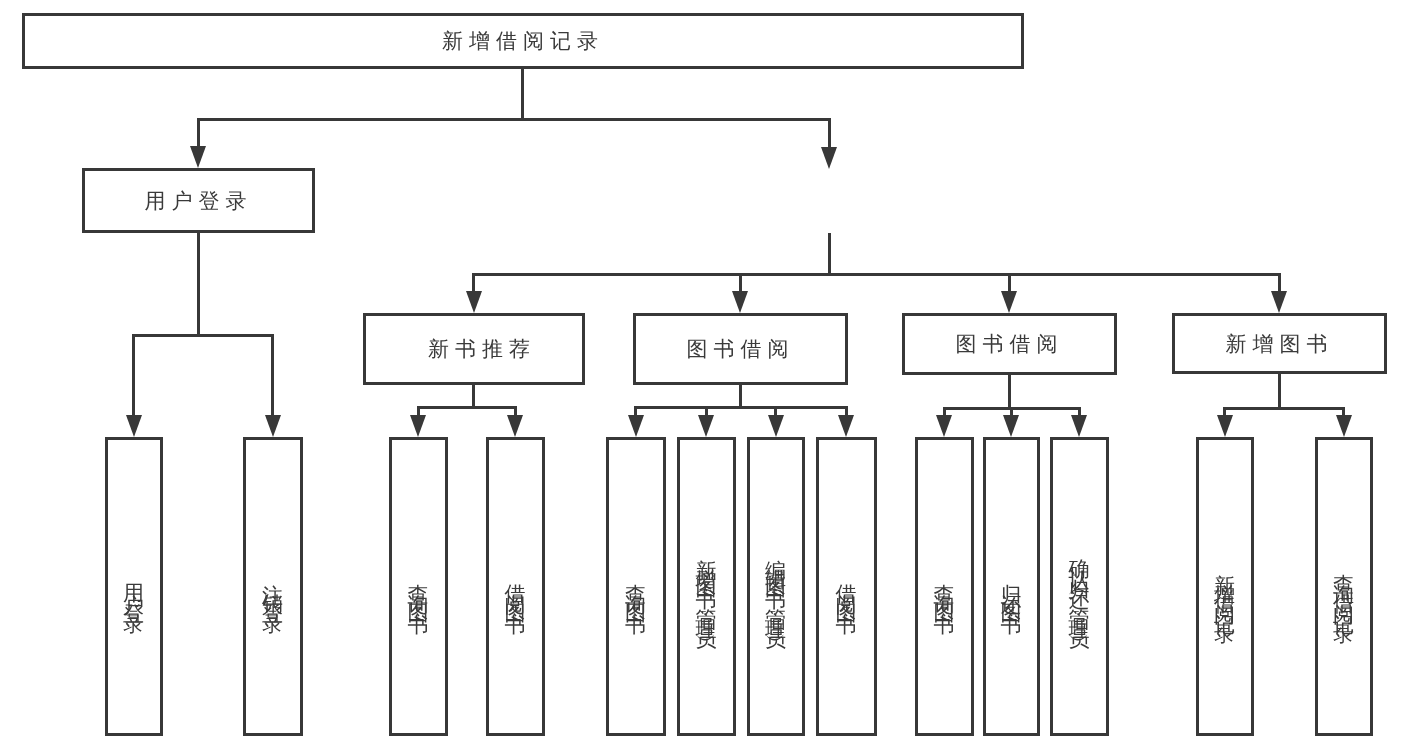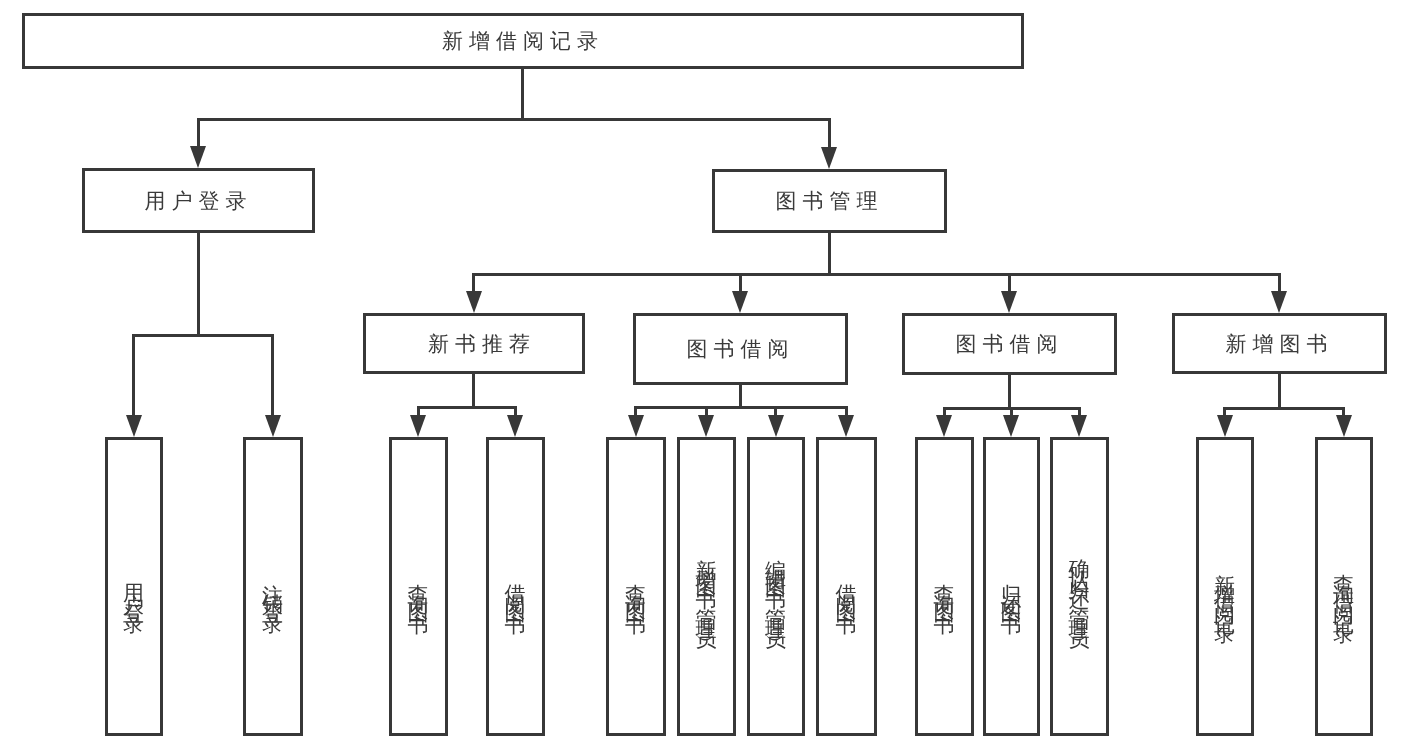--- a/index.html
+++ b/index.html
@@ -88,23 +88,22 @@
   <div class="ln" style="left:1223px;top:407px;width:121px;height:3px;"></div>
   <div class="ln" style="left:1223px;top:407px;width:3px;height:8px;"></div>
   <div class="ar" style="left:1217px;top:415px;"></div>
   <div class="ln" style="left:1342px;top:407px;width:3px;height:8px;"></div>
   <div class="ar" style="left:1336px;top:415px;"></div>
 
   <div class="hnode" style="left:22px;top:13px;width:1002px;height:56px;">新增借阅记录</div>
 
   <div class="hnode" style="left:82px;top:168px;width:233px;height:65px;">用户登录</div>
 
-  <div class="hnode" style="left:712px;top:169px;width:235px;height:64px;">图书管理</div>
 
-  <div class="hnode" style="left:363px;top:313px;width:222px;height:61px;padding-left:16px;">新书推荐</div>
+  <div class="hnode" style="left:363px;top:313px;width:222px;height:72px;padding-left:16px;">新书推荐</div>
 
   <div class="hnode" style="left:633px;top:313px;width:215px;height:72px;">图书借阅</div>
 
   <div class="hnode" style="left:902px;top:313px;width:215px;height:62px;">图书借阅</div>
 
   <div class="hnode" style="left:1172px;top:313px;width:215px;height:61px;">新增图书</div>
 
   <div class="leaf" style="left:105px;width:58px;">
     <span class="vtext">用户登录</span>
   </div>

